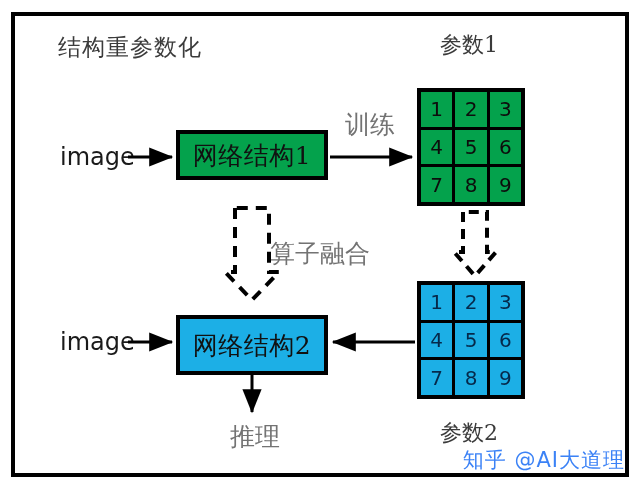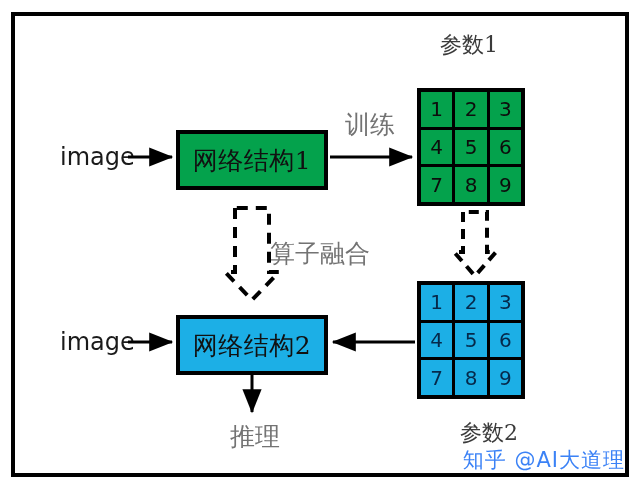--- a/index.html
+++ b/index.html
@@ -55,21 +55,21 @@
     box-sizing: border-box;
     display: flex;
     align-items: center;
     justify-content: center;
     font-family: "DejaVu Serif", "Liberation Serif", serif;
     font-size: 25px;
     color: #111111;
     letter-spacing: 0.5px;
   }
   #box-net1 {
-    left: 176px; top: 130px; width: 152px; height: 60px;
+    left: 176px; top: 130px; width: 152px; height: 50px;
     background: #04a24c;
   }
   #box-net2 {
     left: 176px; top: 315px; width: 152px; height: 60px;
     background: #1cafe6;
   }
 
   
   .matrix {
     position: absolute;
@@ -99,21 +99,21 @@
 
   
   .matrix-caption {
     position: absolute;
     font-family: "DejaVu Serif", "Liberation Serif", serif;
     font-size: 22px;
     color: #3b3b3b;
     white-space: nowrap;
   }
   #caption-param1 { left: 440px; top: 30px; }
-  #caption-param2 { left: 460px; top: 418px; }
+  #caption-param2 { left: 440px; top: 418px; }
 
   
   .edge-label {
     position: absolute;
     font-family: "DejaVu Serif", "Liberation Serif", serif;
     font-size: 25px;
     color: #737373;
     white-space: nowrap;
   }
   #label-train   { left: 345px; top: 108px; }
@@ -140,20 +140,21 @@
     white-space: nowrap;
   }
 </style>
 </head>
 <body>
 
 <div id="canvas">
 
   <div class="frame"></div>
 
+  <div class="diagram-title">结构重参数化</div>
 
   <div class="image-label" id="image-label-top">image</div>
 
   <div class="proc-box" id="box-net1">网络结构1</div>
 
   <div class="edge-label" id="label-train">训练</div>
 
   <div class="matrix-caption" id="caption-param1">参数1</div>
 
   <div class="matrix" id="matrix-green">

